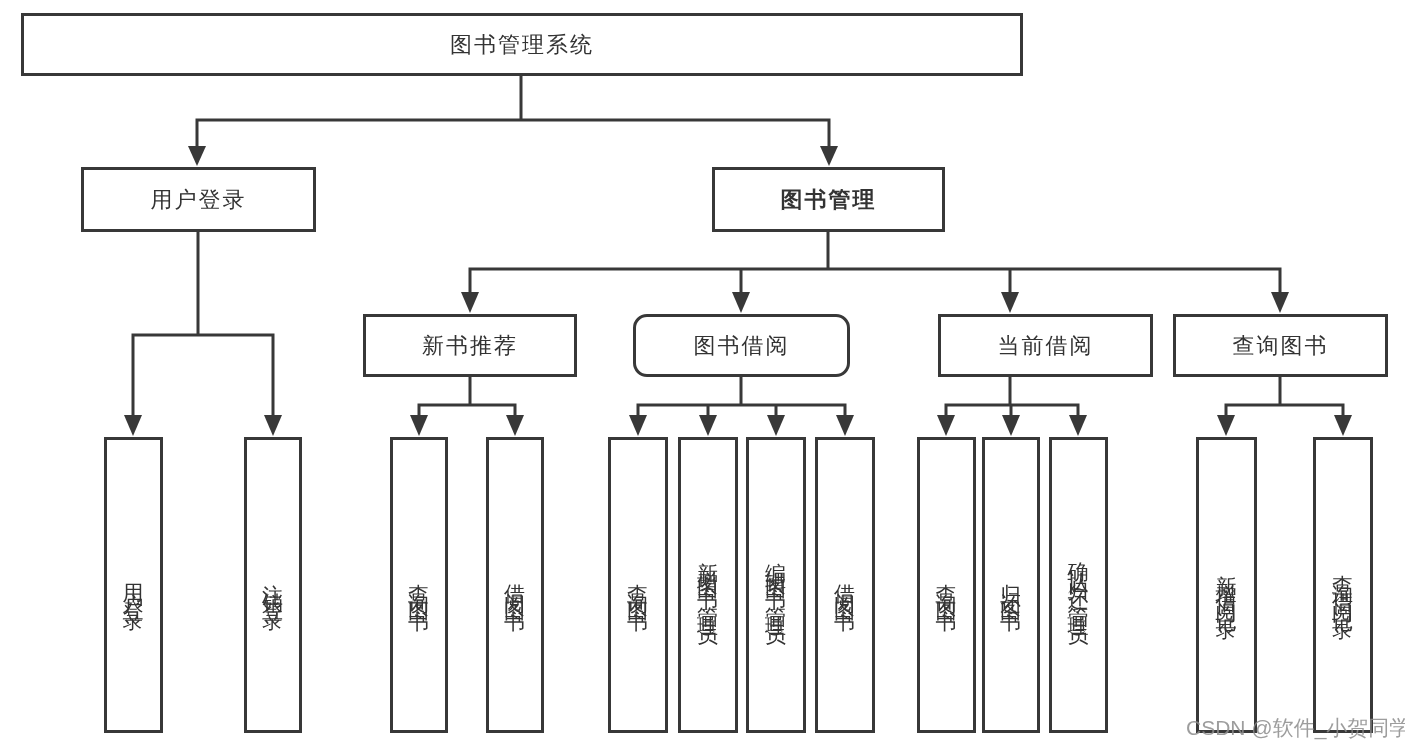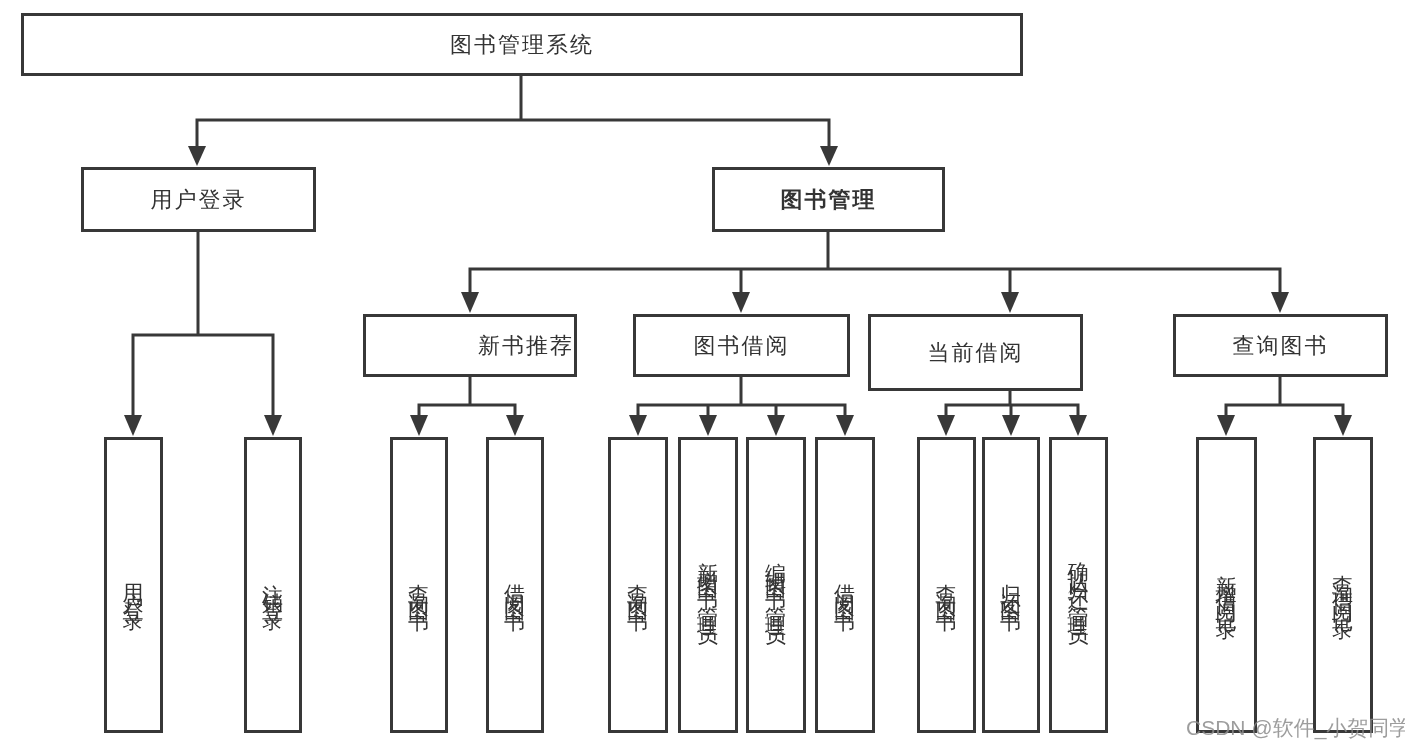--- a/index.html
+++ b/index.html
@@ -87,27 +87,27 @@
     <span class="h-label">图书管理系统</span>
   </div>
 
   <div class="box" style="left:81px; top:167px; width:235px; height:65px;">
     <span class="h-label">用户登录</span>
   </div>
   <div class="box" style="left:712px; top:167px; width:233px; height:65px;font-weight:bold;">
     <span class="h-label">图书管理</span>
   </div>
 
-  <div class="box" style="left:363px; top:314px; width:214px; height:63px;justify-content:flex-end;">
+  <div class="box" style="left:363px; top:314px; width:214px; height:63px;">
     <span class="h-label">新书推荐</span>
   </div>
-  <div class="box" style="left:633px; top:314px; width:217px; height:63px;">
+  <div class="box" style="left:633px; top:314px; width:217px; height:63px;border-radius:14px;">
     <span class="h-label">图书借阅</span>
   </div>
-  <div class="box" style="left:868px; top:314px; width:215px; height:77px;">
+  <div class="box" style="left:938px; top:314px; width:215px; height:63px;">
     <span class="h-label">当前借阅</span>
   </div>
   <div class="box" style="left:1173px; top:314px; width:215px; height:63px;">
     <span class="h-label">查询图书</span>
   </div>
 
   <div class="box" style="left:104px; top:437px; width:59px; height:296px;">
     <span class="v-label">用户登录</span>
   </div>
   <div class="box" style="left:244px; top:437px; width:58px; height:296px;">

